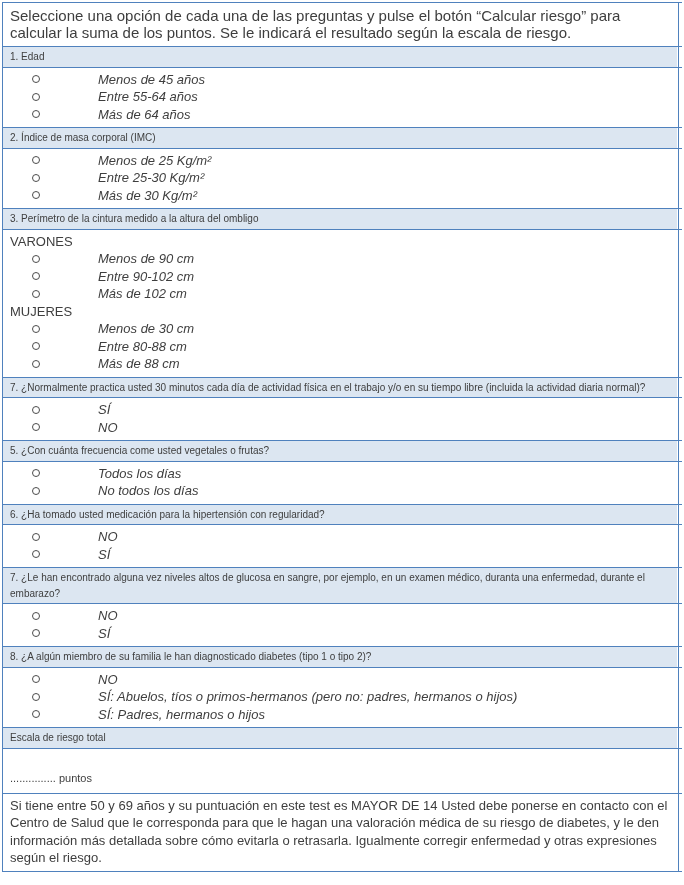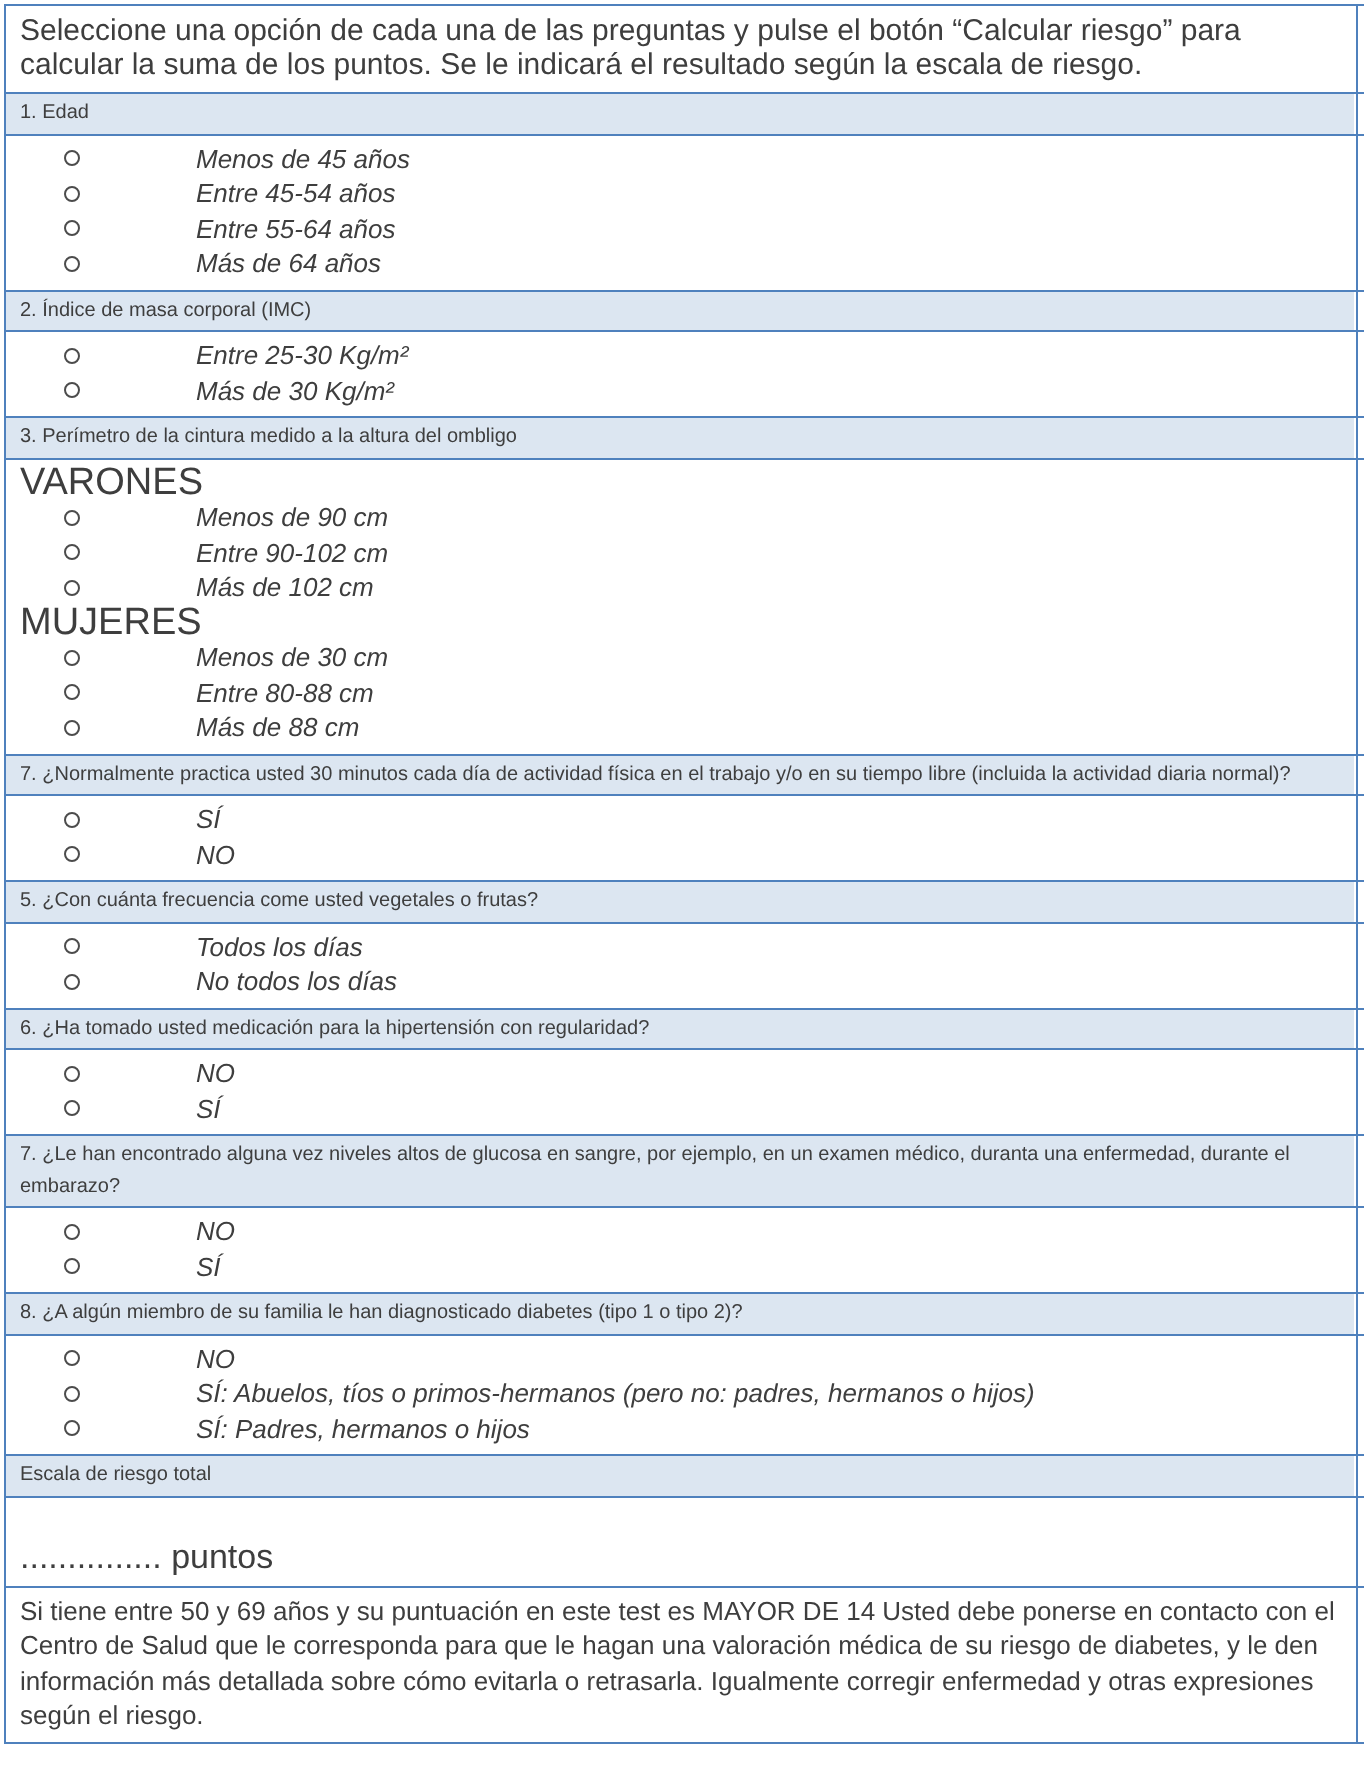--- a/index.html
+++ b/index.html
@@ -64,27 +64,27 @@
     margin-left:29px;
     border:1.5px solid #4c4c4c;
     border-radius:50%;
     background:#fff;
     box-sizing:content-box;
   }
   .opt-label{
     margin-left:58px;
   }
   .grp-label{
-    font-size:19px;
+    font-size:13px;
     line-height:17.5px;
     padding-left:7px;
   }
   .puntos{
     padding:22px 8px 7px 7px;
-    font-size:17px;
+    font-size:11px;
     line-height:15px;
   }
   .note{
     padding:3px 8px 4px 7px;
     font-size:13px;
     line-height:17.5px;
   }
 </style>
 </head>
 <body>
@@ -100,40 +100,40 @@
     <div class="cell hdr">1. Edad</div>
   </div>
   <div class="row">
     <div class="cell opts">
       <div class="opt">
           <span class="radio"></span>
           <span class="opt-label">Menos de 45 años</span>
         </div>
       <div class="opt">
           <span class="radio"></span>
-          <span class="opt-label">Entre 45-54 años</span>
-        </div>
-      <div class="opt">
-          <span class="radio"></span>
           <span class="opt-label">Entre 55-64 años</span>
         </div>
       <div class="opt">
           <span class="radio"></span>
           <span class="opt-label">Más de 64 años</span>
         </div>
     </div>
   </div>
 
   <div class="row">
     <div class="cell hdr">2. Índice de masa corporal (IMC)</div>
   </div>
   <div class="row">
     <div class="cell opts">
       <div class="opt">
           <span class="radio"></span>
+          <span class="opt-label">Menos de 25 Kg/m²</span>
+        </div>
+      <div class="opt">
+          <span class="radio"></span>
           <span class="opt-label">Entre 25-30 Kg/m²</span>
         </div>
       <div class="opt">
           <span class="radio"></span>
           <span class="opt-label">Más de 30 Kg/m²</span>
         </div>
     </div>
   </div>
 
   <div class="row">

